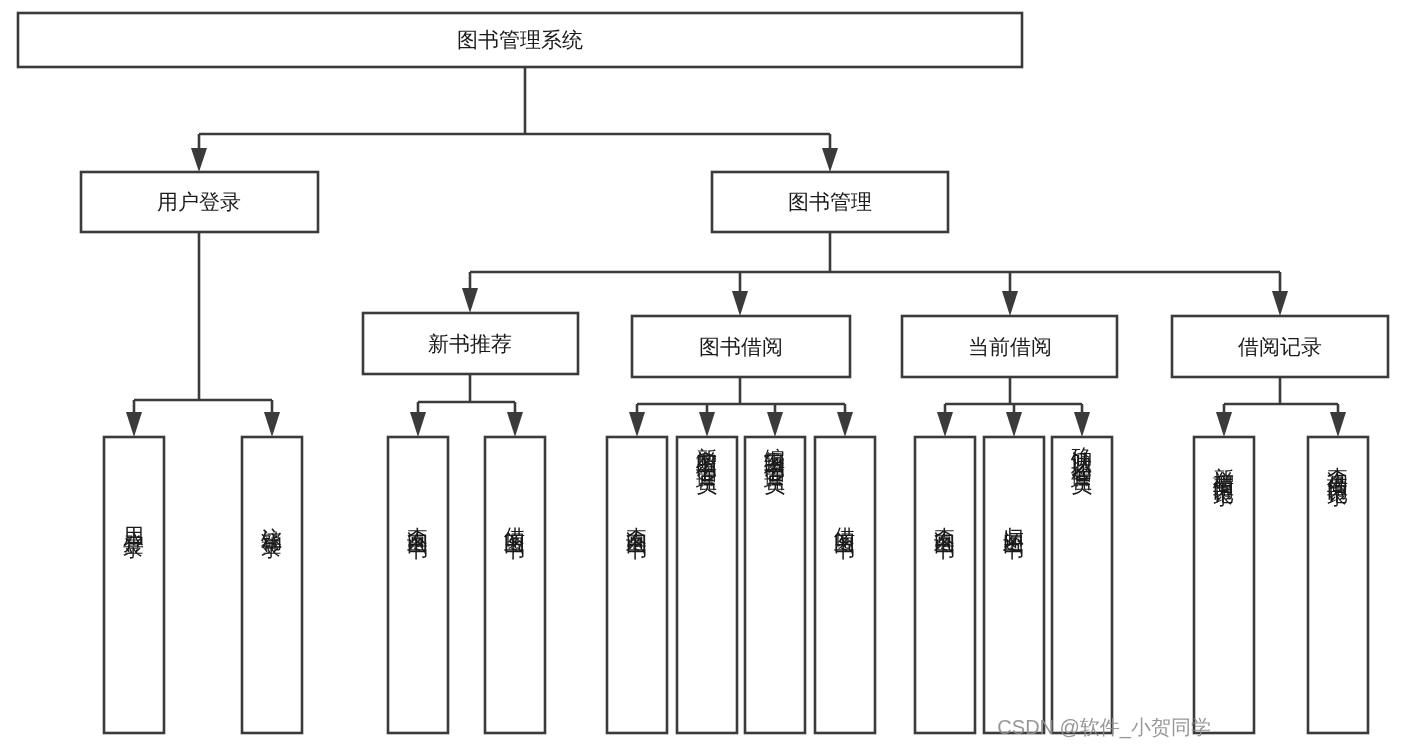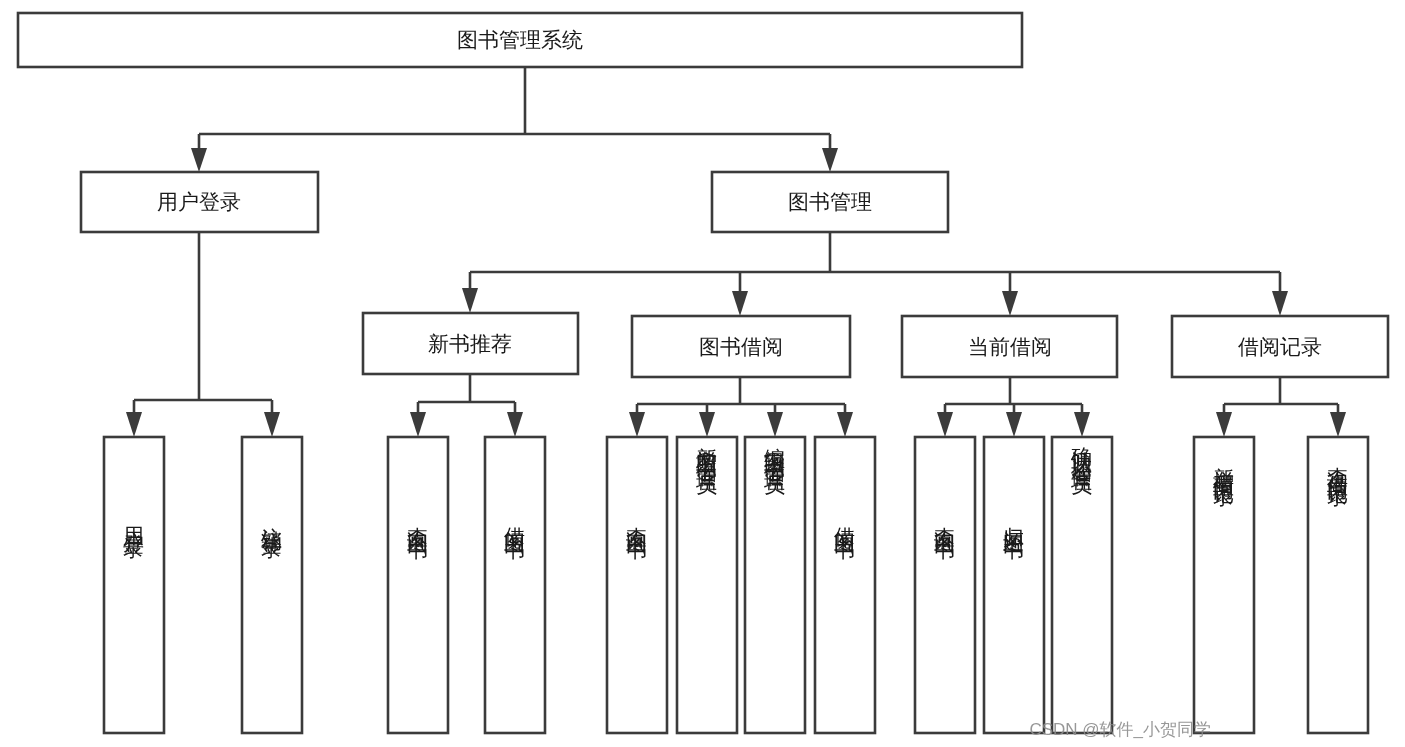--- a/index.html
+++ b/index.html
@@ -54,21 +54,21 @@
     fill: #1a1a1a;
     writing-mode: vertical-rl;
     text-orientation: upright;
     letter-spacing: 4px;
   }
   .watermark-text {
     position: absolute;
     right: 12px;
     bottom: 6px;
     font-family: "Liberation Sans", "DejaVu Sans", sans-serif;
-    font-size: 17px;
+    font-size: 20px;
     color: #8c8c8c;
     white-space: nowrap;
     opacity: 0.9;
     pointer-events: none;
   }
 </style>
 </head>
 <body>
 
 <div id="diagram-root">

